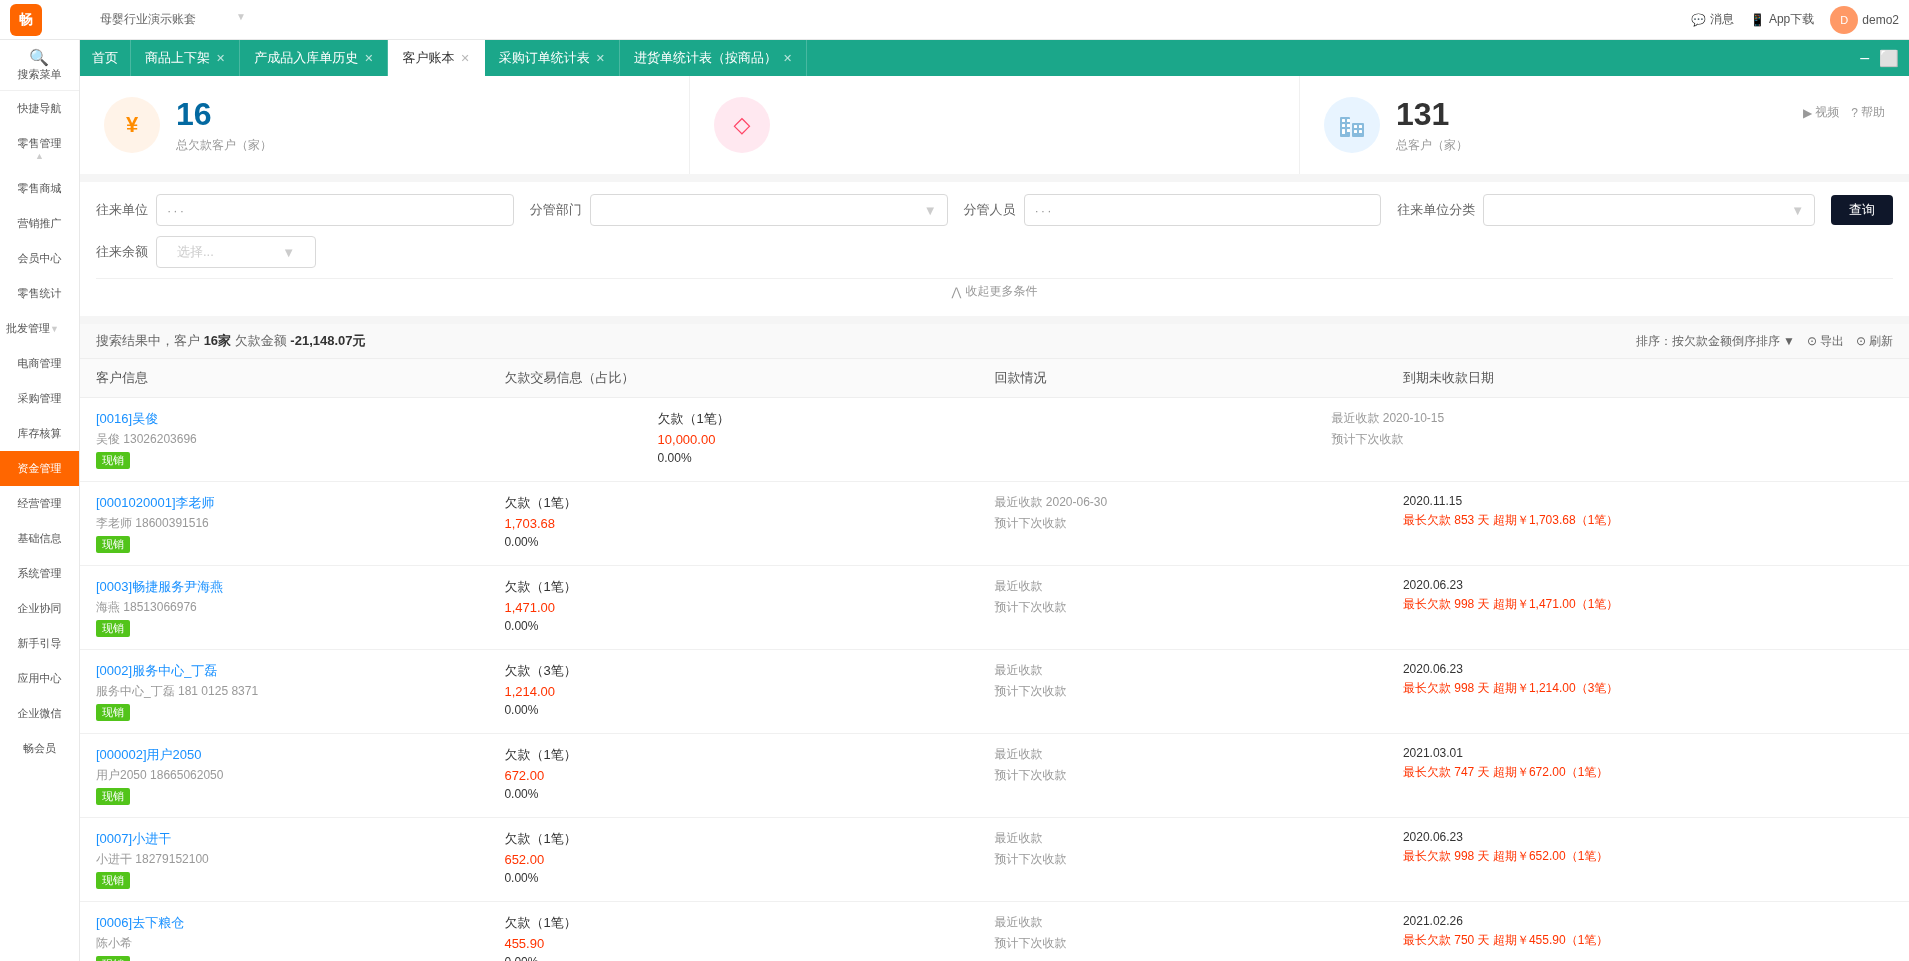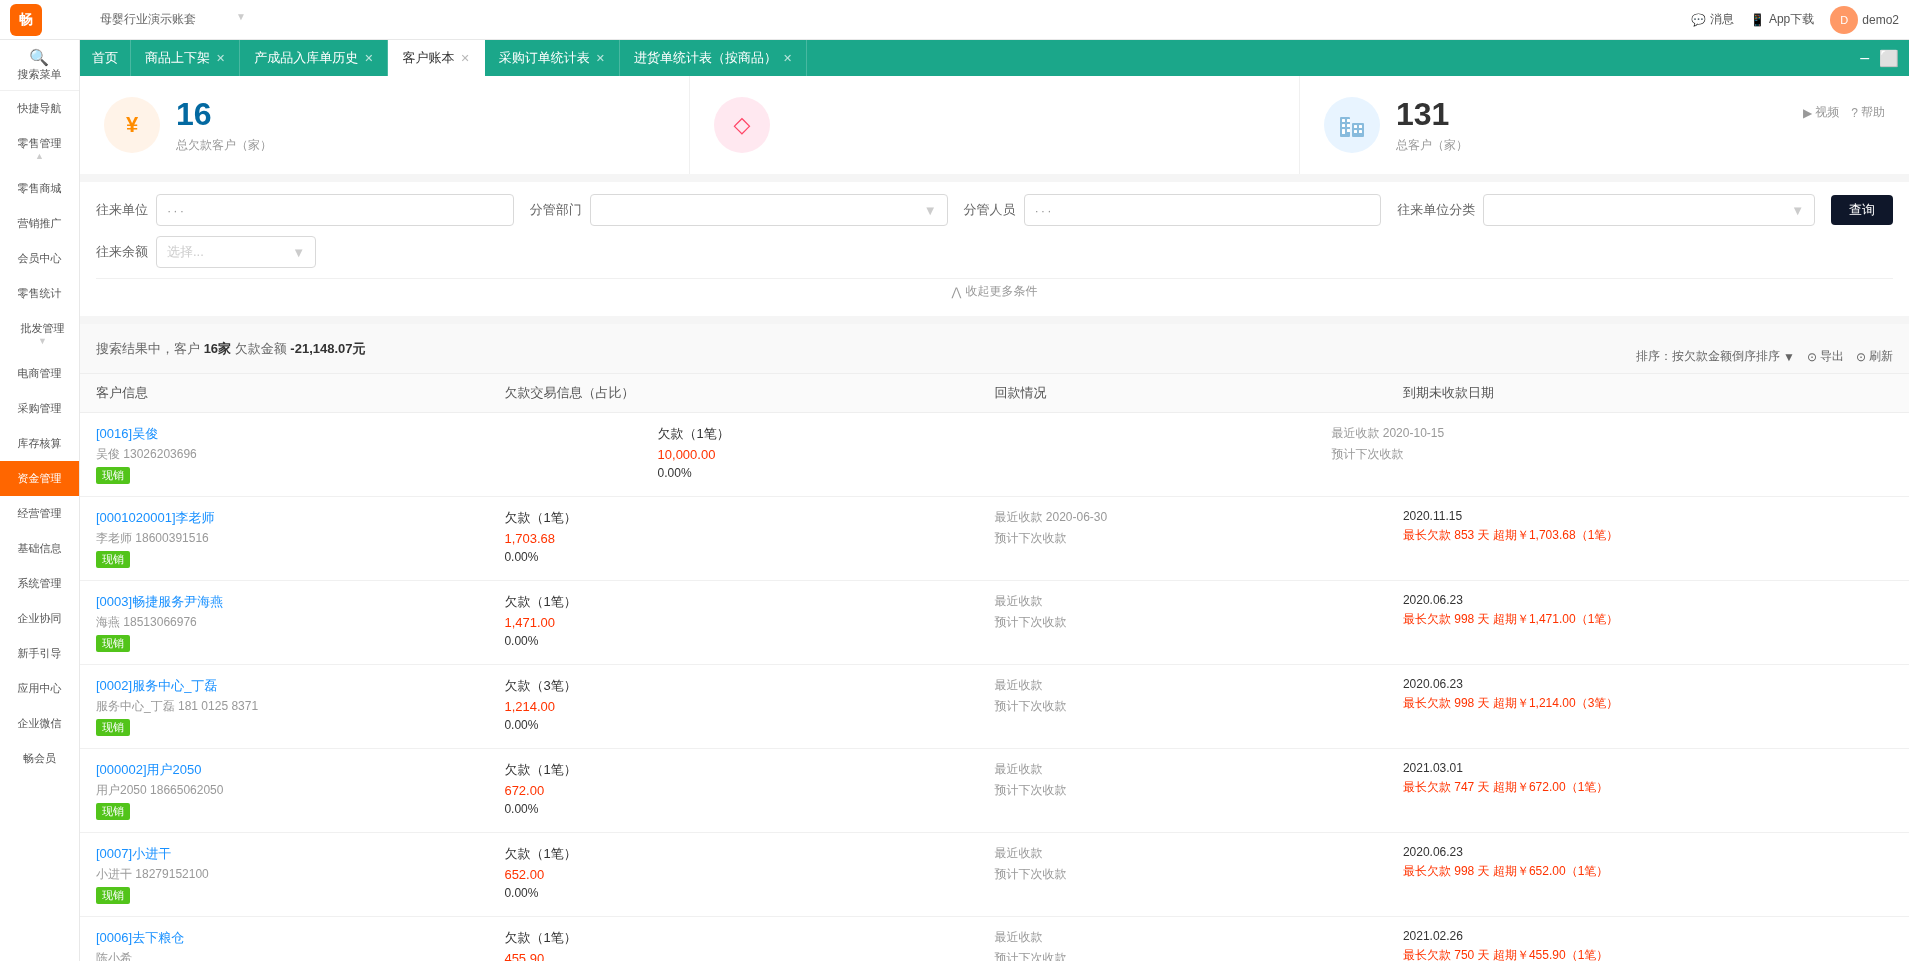--- a/index.html
+++ b/index.html
@@ -49,30 +49,30 @@
     .stat-label { font-size: 12px; color: #999; margin-top: 4px; }
     .stat-right-action { display: flex; gap: 12px; align-self: flex-start; padding-top: 8px; }
     .stat-action-link { color: #999; font-size: 12px; cursor: pointer; display: flex; align-items: center; gap: 3px; }
 
     
     .filter-area { background: #fff; padding: 12px 16px; margin-bottom: 8px; }
     .filter-row { display: flex; align-items: center; gap: 16px; margin-bottom: 10px; }
     .filter-item { display: flex; align-items: center; gap: 8px; flex: 1; }
     .filter-label { color: #666; font-size: 13px; white-space: nowrap; }
     .filter-input { flex: 1; border: 1px solid #d9d9d9; border-radius: 4px; padding: 5px 10px; font-size: 13px; color: #333; background: #fff; outline: none; cursor: pointer; display: flex; align-items: center; justify-content: space-between; min-height: 32px; }
-    .filter-input-text { border: 1px solid #d9d9d9; border-radius: 4px; padding: 5px 10px; font-size: 13px; color: #ccc; background: #fff; outline: none; flex: 1; min-height: 32px; display: flex; align-items: center; justify-content: space-between; }
+    .filter-input-text { border: 1px solid #d9d9d9; border-radius: 4px; padding: 5px 20px; font-size: 13px; color: #ccc; background: #fff; outline: none; flex: 1; min-height: 32px; display: flex; align-items: center; justify-content: space-between; }
     .filter-dots { color: #999; letter-spacing: 2px; }
     .btn-query { background: #0f172a; color: #fff; border: none; border-radius: 4px; padding: 6px 18px; font-size: 13px; cursor: pointer; white-space: nowrap; }
     .btn-collapse { display: flex; align-items: center; justify-content: center; gap: 4px; color: #999; font-size: 12px; cursor: pointer; padding: 4px 0; border-top: 1px solid #f0f0f0; margin-top: 4px; }
 
     
     .result-bar { display: flex; align-items: center; justify-content: space-between; padding: 8px 16px; background: #f9f9f9; border-bottom: 1px solid #eee; }
     .result-info { font-size: 13px; color: #666; text-align: center; }
     .result-info strong { color: #333; }
-    .result-actions { display: flex; align-items: flex-end; gap: 12px; font-size: 12px; color: #666; margin-top: 16px; }
+    .result-actions { display: flex; align-items: flex-end; gap: 12px; font-size: 12px; color: #666; }
     .result-actions span { display: flex; align-items: center; gap: 3px; cursor: pointer; }
 
     
     .data-table { background: #fff; width: 100%; }
     .table-header { display: flex; align-items: center; padding: 10px 16px; background: #fafafa; border-bottom: 1px solid #eee; font-size: 13px; font-weight: 500; color: #555; }
     .col-customer { flex: 2.5; }
     .col-debt { flex: 3; }
     .col-recovery { flex: 2.5; }
     .col-overdue { flex: 3; }
     .table-row { display: flex; align-items: flex-start; padding: 12px 16px; border-bottom: 1px solid #f0f0f0; background: #fff; }
@@ -137,21 +137,21 @@
       </div>
       <div class="sidebar-item">
         <div class="sidebar-label">营销推广</div>
       </div>
       <div class="sidebar-item">
         <div class="sidebar-label">会员中心</div>
       </div>
       <div class="sidebar-item">
         <div class="sidebar-label">零售统计</div>
       </div>
-      <div class="sidebar-item" style="display:flex;flex-direction:column;align-items:center;padding-left:6px;">
+      <div class="sidebar-item" style="display:flex;flex-direction:row;align-items:center;padding-left:6px;">
         <div class="sidebar-label">批发管理</div>
         <span style="font-size:9px;color:#ccc;">▼</span>
       </div>
       <div class="sidebar-item">
         <div class="sidebar-label">电商管理</div>
       </div>
       <div class="sidebar-item">
         <div class="sidebar-label">采购管理</div>
       </div>
       <div class="sidebar-item">

